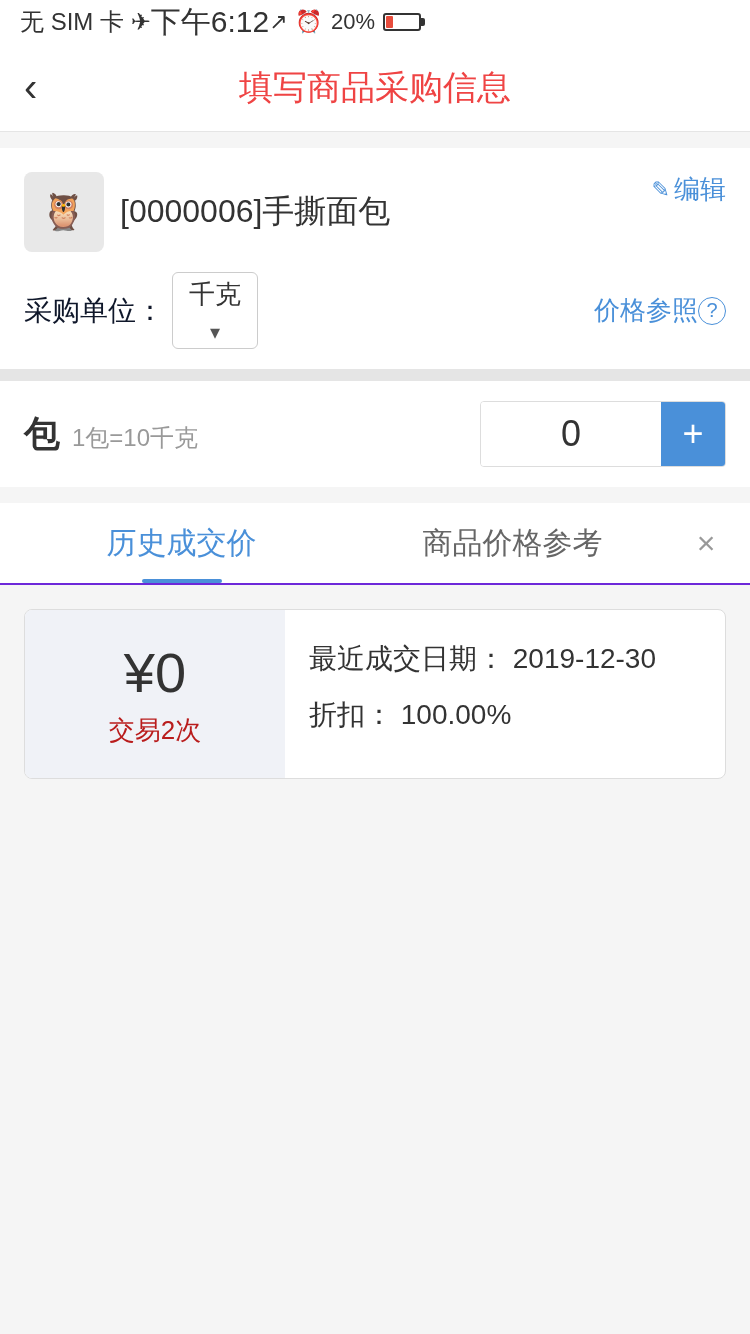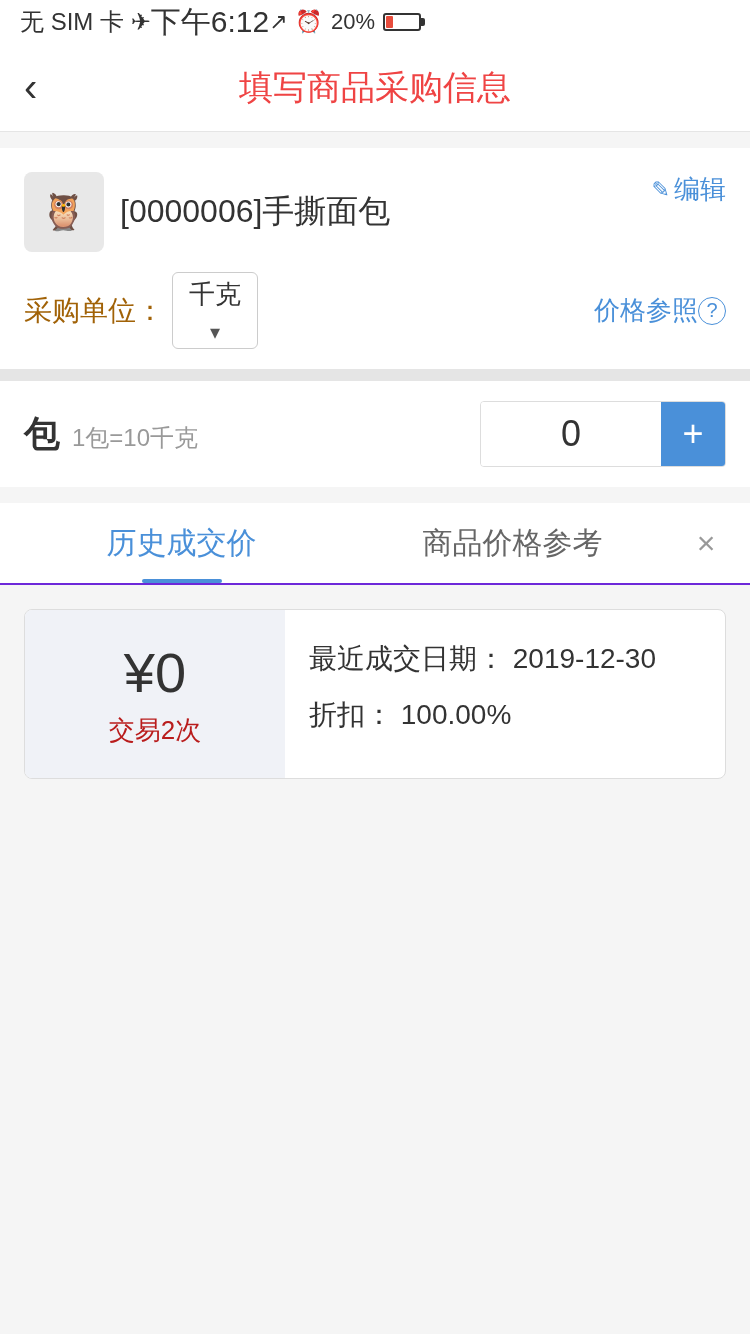--- a/index.html
+++ b/index.html
@@ -137,21 +137,21 @@
       font-size: 26px;
     }
     .product-unit-row {
       display: flex;
       align-items: center;
       justify-content: space-between;
       margin-top: 8px;
     }
     .unit-label {
       font-size: 28px;
-      color: #a16207;
+      color: #0f172a;
     }
     .unit-select {
       display: inline-flex;
       align-items: center;
       gap: 8px;
       border: 1px solid #ccc;
       border-radius: 6px;
       padding: 4px 16px;
       font-size: 26px;
       color: #333;

